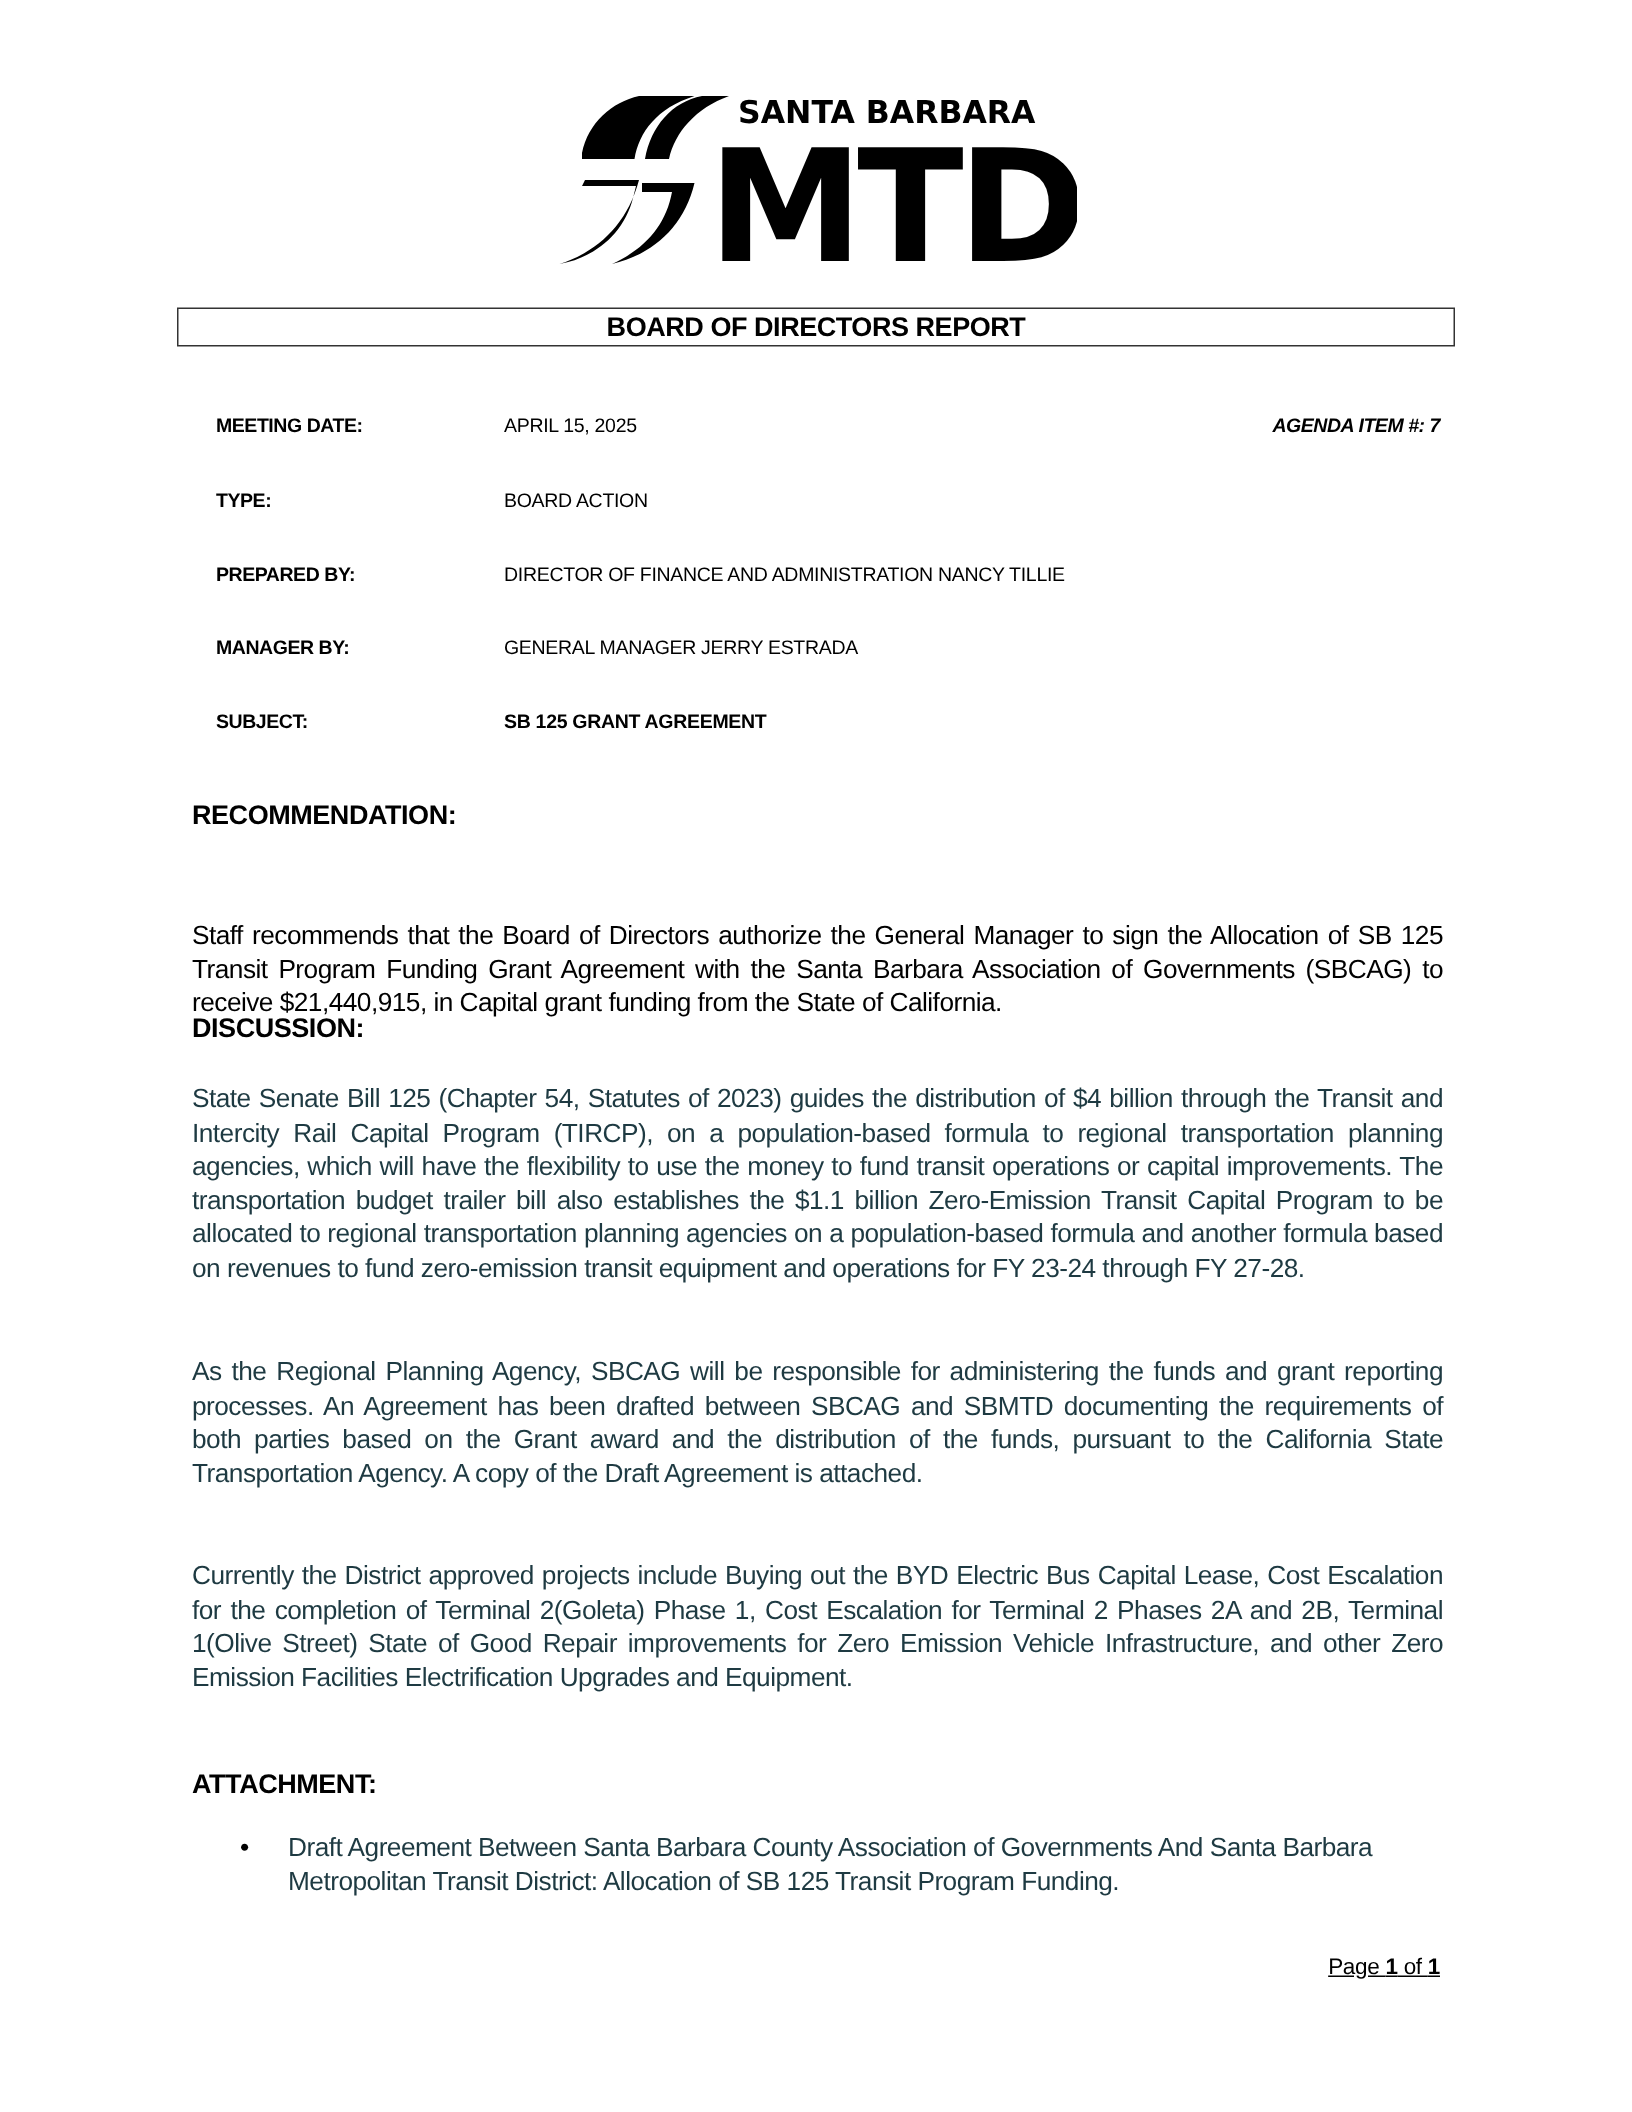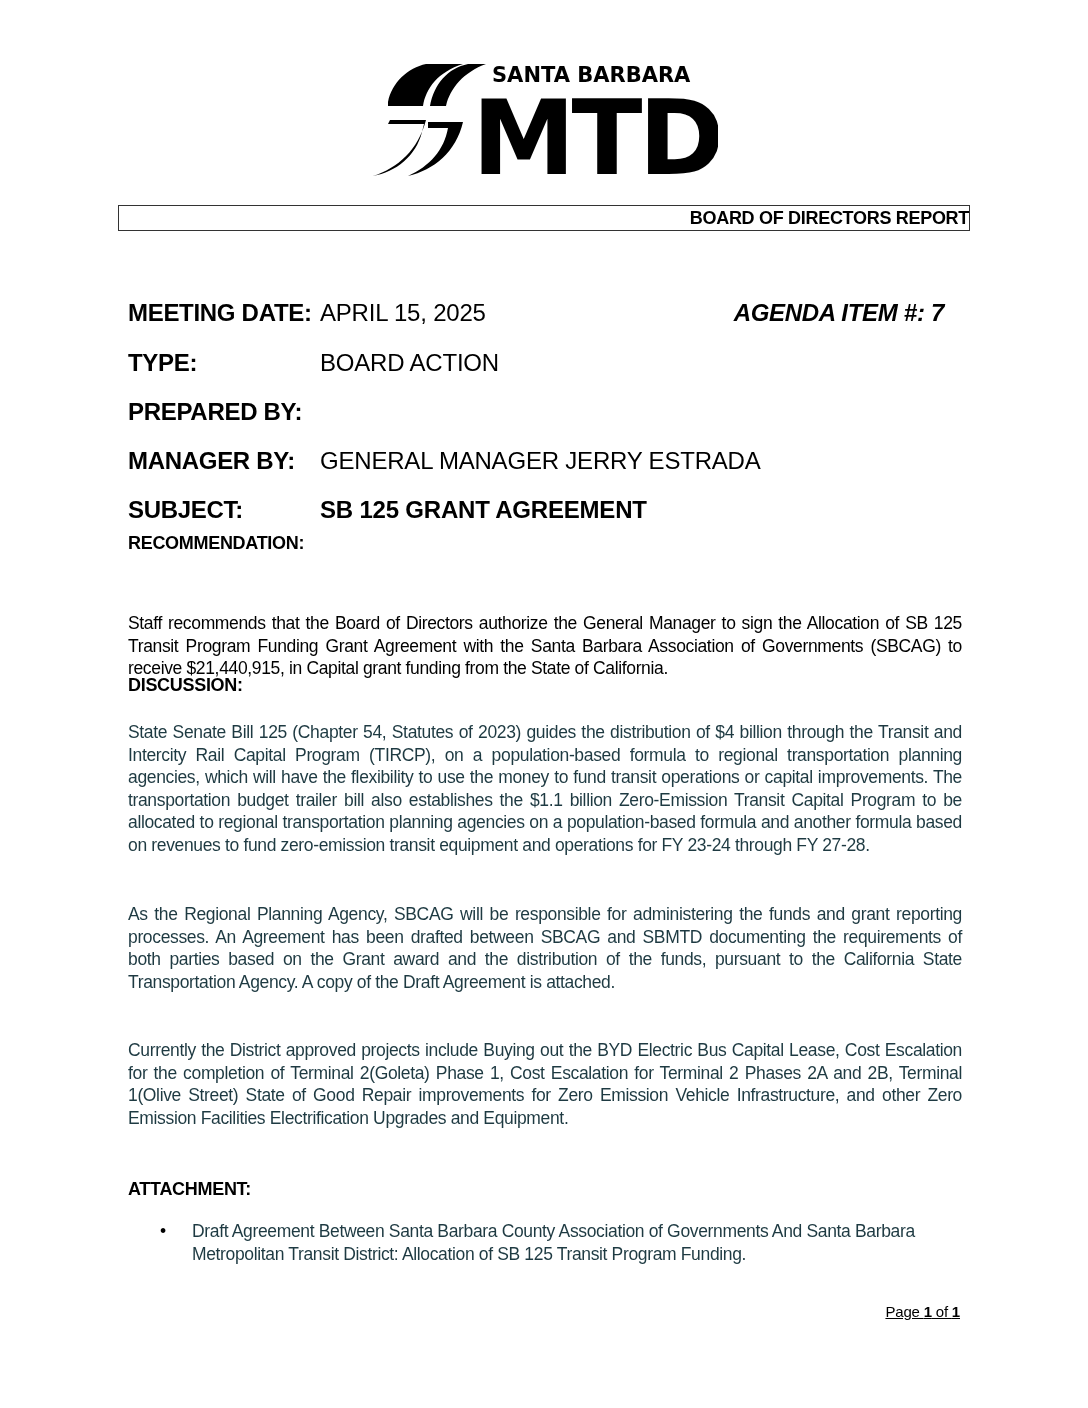--- a/index.html
+++ b/index.html
@@ -1,23 +1,23 @@
 <!DOCTYPE html>
 <html><head>
 <meta charset="utf-8">
 <style>
   html, body { margin: 0; padding: 0; background: #ffffff; }
   body { width: 1088px; height: 1408px; position: relative; overflow: hidden;
          font-family: "Liberation Sans", sans-serif; color: #000; }
   .logo { position: absolute; left: 368px; top: 60px; width: 350px; height: 120px; }
   .logo svg { display: block; }
   .report-box { position: absolute; left: 118px; top: 205px; width: 852px; height: 26px;
-                border: 1px solid #333; box-sizing: border-box; text-align: right;
+                border: 1px solid #333; box-sizing: border-box; text-align: center;
                 font-weight: bold; font-size: 18px; line-height: 25px; letter-spacing: -0.3px; }
-  .meta-row { position: absolute; left: 128px; font-size: 24px; height: 24px; line-height: 24px; width: 820px; margin-top: 29px; }
+  .meta-row { position: absolute; left: 144px; font-size: 13px; height: 24px; line-height: 24px; width: 820px; }
   .meta-label { position: absolute; left: 0; font-weight: bold; letter-spacing: -0.3px; }
   .meta-value { position: absolute; left: 192px; letter-spacing: -0.2px; }
   .meta-value.bold { font-weight: bold; }
   .agenda { position: absolute; right: 4px; font-weight: bold; letter-spacing: -0.3px; font-style: italic; }
   .section-heading { position: absolute; left: 128px; font-weight: bold; font-size: 18px; letter-spacing: -0.3px; }
   .para { position: absolute; left: 128px; width: 834px; font-size: 17.5px; line-height: 22.6px;
           text-align: justify; letter-spacing: -0.35px; }
   .para.slate { color: #1e3a42; }
   .bullet-list { position: absolute; left: 160px; width: 802px; font-size: 17.5px; line-height: 22.6px;
                  color: #1e3a42; letter-spacing: -0.35px; }
@@ -53,20 +53,21 @@
   <span class="agenda">AGENDA ITEM #: 7</span>
 </div>
 
 <div class="meta-row" style="top:322px;">
   <span class="meta-label">TYPE:</span>
   <span class="meta-value">BOARD ACTION</span>
 </div>
 
 <div class="meta-row" style="top:371px;">
   <span class="meta-label">PREPARED BY:</span>
+  <span class="meta-value">DIRECTOR OF FINANCE AND ADMINISTRATION NANCY TILLIE</span>
 </div>
 
 <div class="meta-row" style="top:420px;">
   <span class="meta-label">MANAGER BY:</span>
   <span class="meta-value">GENERAL MANAGER JERRY ESTRADA</span>
 </div>
 
 <div class="meta-row" style="top:469px;">
   <span class="meta-label">SUBJECT:</span>
   <span class="meta-value bold">SB 125 GRANT AGREEMENT</span>

